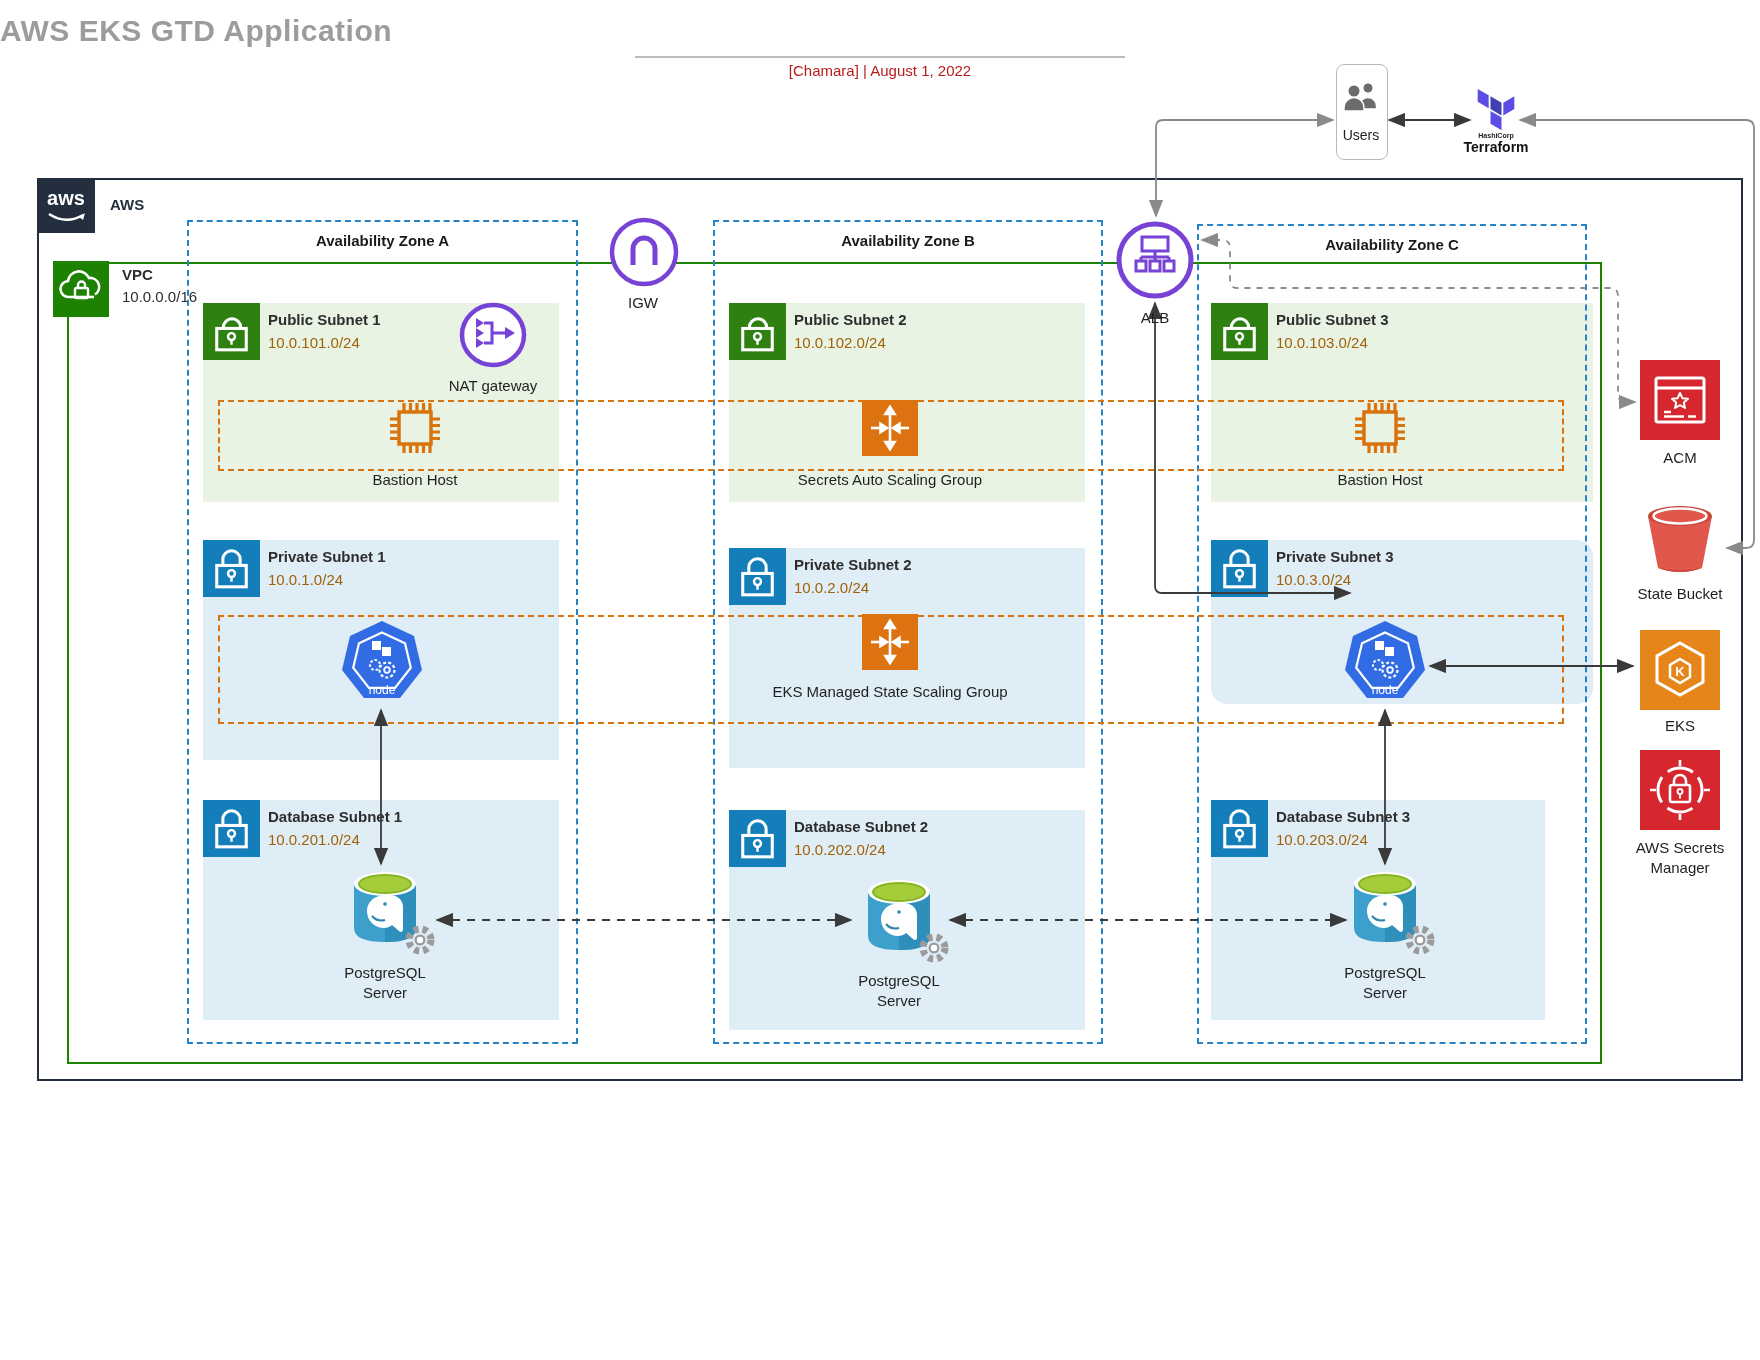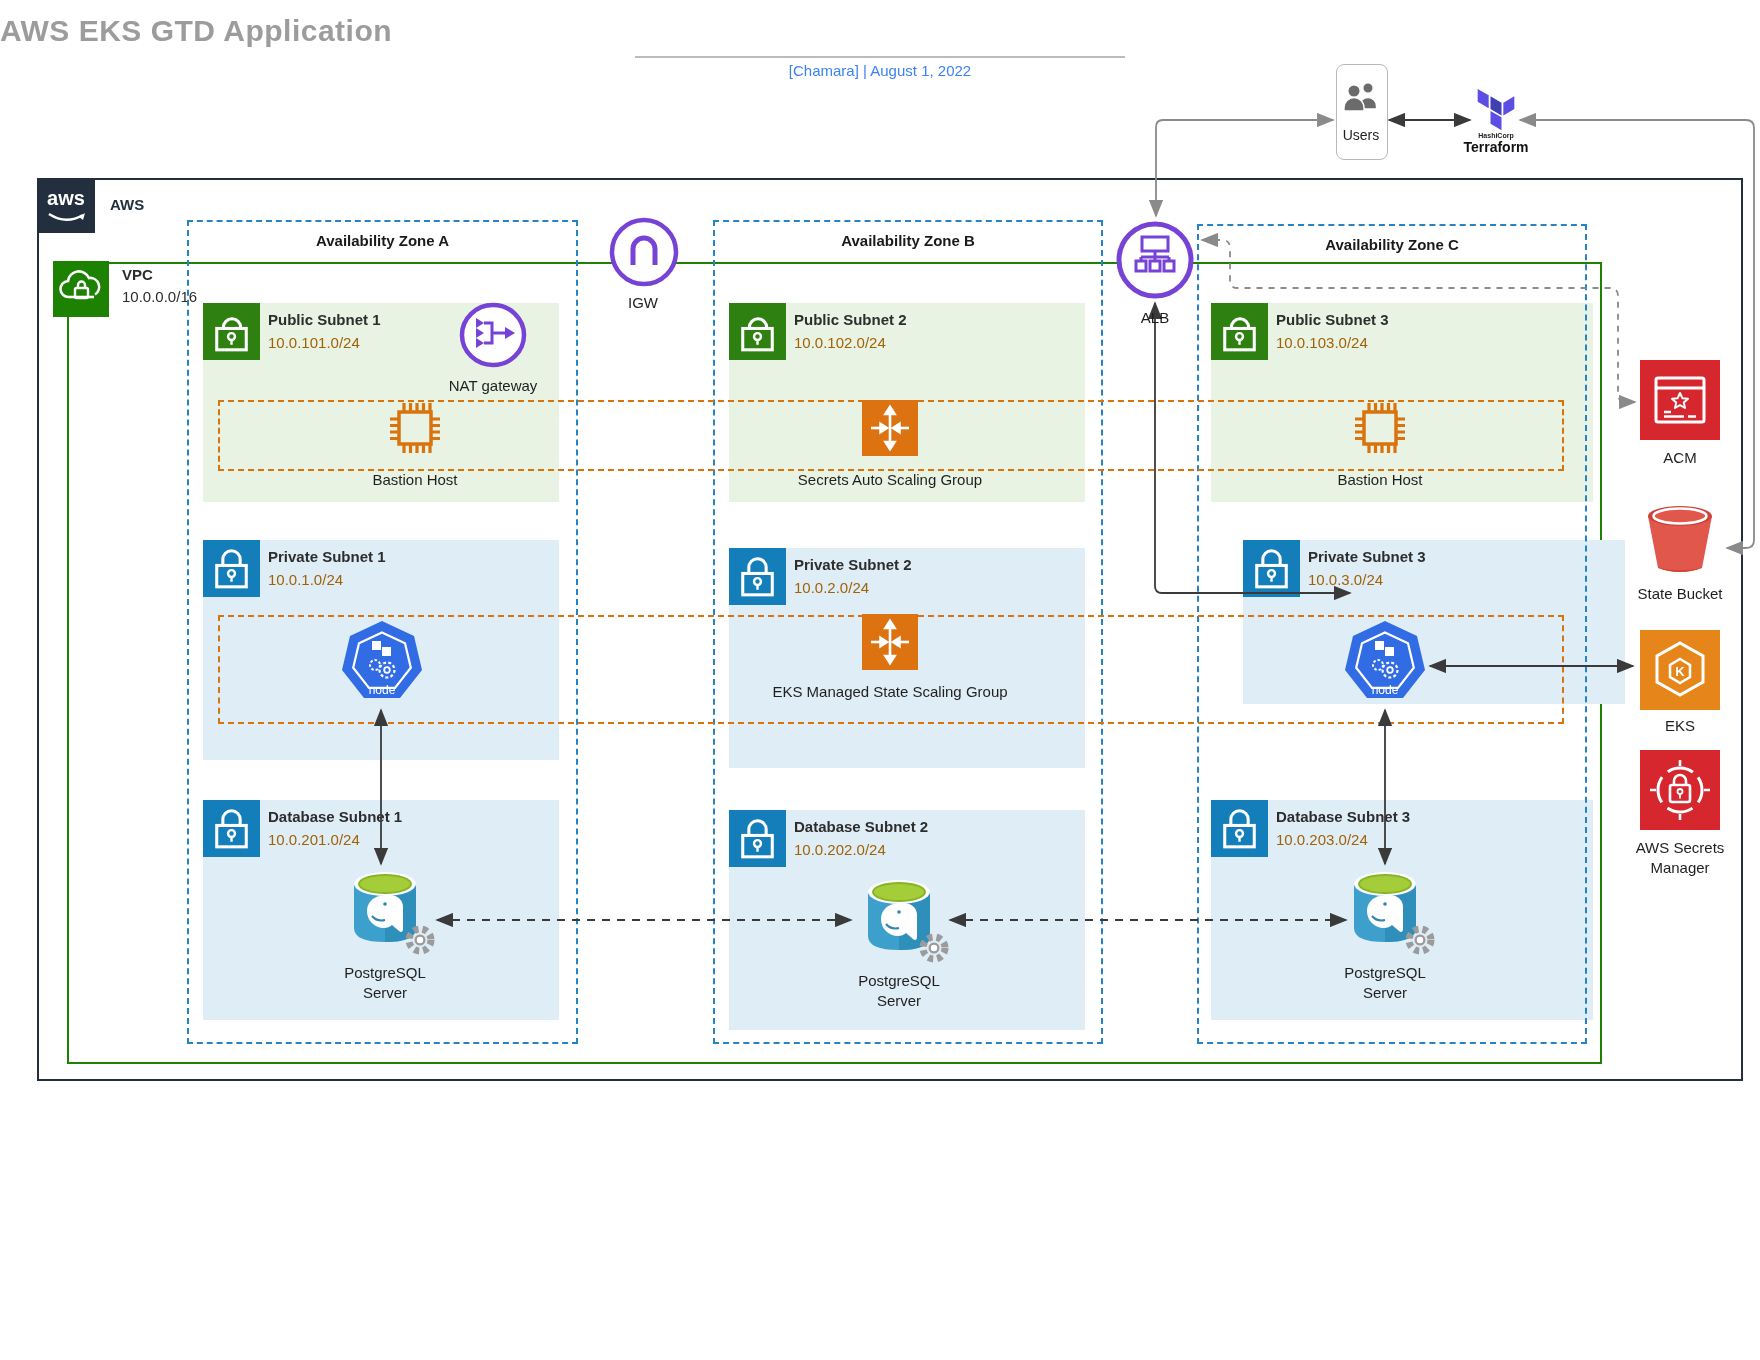--- a/index.html
+++ b/index.html
@@ -2,21 +2,21 @@
 <html><head>
 <meta charset="utf-8">
 <style>
   html,body{margin:0;padding:0;background:#fff;}
   .canvas{position:relative;width:1760px;height:1360px;background:#fff;overflow:hidden;
           font-family:"Liberation Sans","DejaVu Sans",sans-serif;color:#222;}
   .abs{position:absolute;}
   
   .diagram-title{left:0;right:0;top:14px;text-align:left;font-size:30px;font-weight:bold;color:#9c9c9c;letter-spacing:.5px;}
   .title-rule{left:635px;top:56px;width:490px;height:2px;background:#bcbcbc;}
-  .diagram-sub{left:0;right:0;top:62px;text-align:center;font-size:15px;color:#3b82f6;}
+  .diagram-sub{left:0;right:0;top:62px;text-align:center;font-size:15px;color:#b91c1c;}
   
   .aws-box{left:37px;top:178px;width:1702px;height:899px;border:2px solid #232f3e;z-index:1;}
   .aws-logo{left:37px;top:178px;width:58px;height:55px;background:#232f3e;z-index:2;}
   .aws-label{left:110px;top:196px;font-size:15px;font-weight:bold;color:#232f3e;z-index:2;}
   .vpc-box{left:67px;top:262px;width:1531px;height:798px;border:2px solid #1d8102;z-index:1;}
   .vpc-icon{left:53px;top:261px;width:56px;height:56px;background:#1d8102;z-index:3;}
   .vpc-name{left:122px;top:266px;font-size:15px;font-weight:bold;color:#2d2d2d;z-index:3;}
   .vpc-cidr{left:122px;top:288px;font-size:15px;color:#2d2d2d;z-index:3;}
   .az{border:2px dashed #2683c6;z-index:4;background:transparent;}
   .az-title{position:absolute;left:0;right:0;top:10px;text-align:center;font-size:15px;font-weight:bold;color:#1a1a1a;}
@@ -166,33 +166,33 @@
       <svg width="57" height="57" viewBox="0 0 56 56">
         <path d="M20 24 a8.5 8.5 0 0 1 17 0" fill="none" stroke="#fff" stroke-width="3"></path>
         <rect x="13.5" y="25" width="29" height="21" fill="none" stroke="#fff" stroke-width="3"></rect>
         <circle cx="28" cy="33" r="3.4" fill="none" stroke="#fff" stroke-width="2.4"></circle>
         <path d="M28 36 v5" stroke="#fff" stroke-width="2.4"></path>
       </svg>
     </div>
     <div class="s-title">Public Subnet 3</div>
     <div class="s-cidr">10.0.103.0/24</div>
   </div>
-  <div class="abs subnet private" style="left:1243px;top:540px;width:382px;height:164px;">
+  <div class="abs subnet private" style="left:1211px;top:540px;width:382px;height:164px;border-radius:16px;">
     <div class="s-icon blue">
       <svg width="57" height="57" viewBox="0 0 56 56">
         <path d="M19.5 25 v-6 a8.5 8.5 0 0 1 17 0 v6" fill="none" stroke="#fff" stroke-width="3"></path>
         <rect x="13.5" y="25" width="29" height="21" fill="none" stroke="#fff" stroke-width="3"></rect>
         <circle cx="28" cy="33" r="3.4" fill="none" stroke="#fff" stroke-width="2.4"></circle>
         <path d="M28 36 v5" stroke="#fff" stroke-width="2.4"></path>
       </svg>
     </div>
     <div class="s-title">Private Subnet 3</div>
     <div class="s-cidr">10.0.3.0/24</div>
   </div>
-  <div class="abs subnet private" style="left:1211px;top:800px;width:382px;height:220px;">
+  <div class="abs subnet private" style="left:1211px;top:800px;width:334px;height:220px;">
     <div class="s-icon blue">
       <svg width="57" height="57" viewBox="0 0 56 56">
         <path d="M19.5 25 v-6 a8.5 8.5 0 0 1 17 0 v6" fill="none" stroke="#fff" stroke-width="3"></path>
         <rect x="13.5" y="25" width="29" height="21" fill="none" stroke="#fff" stroke-width="3"></rect>
         <circle cx="28" cy="33" r="3.4" fill="none" stroke="#fff" stroke-width="2.4"></circle>
         <path d="M28 36 v5" stroke="#fff" stroke-width="2.4"></path>
       </svg>
     </div>
     <div class="s-title">Database Subnet 3</div>
     <div class="s-cidr">10.0.203.0/24</div>

